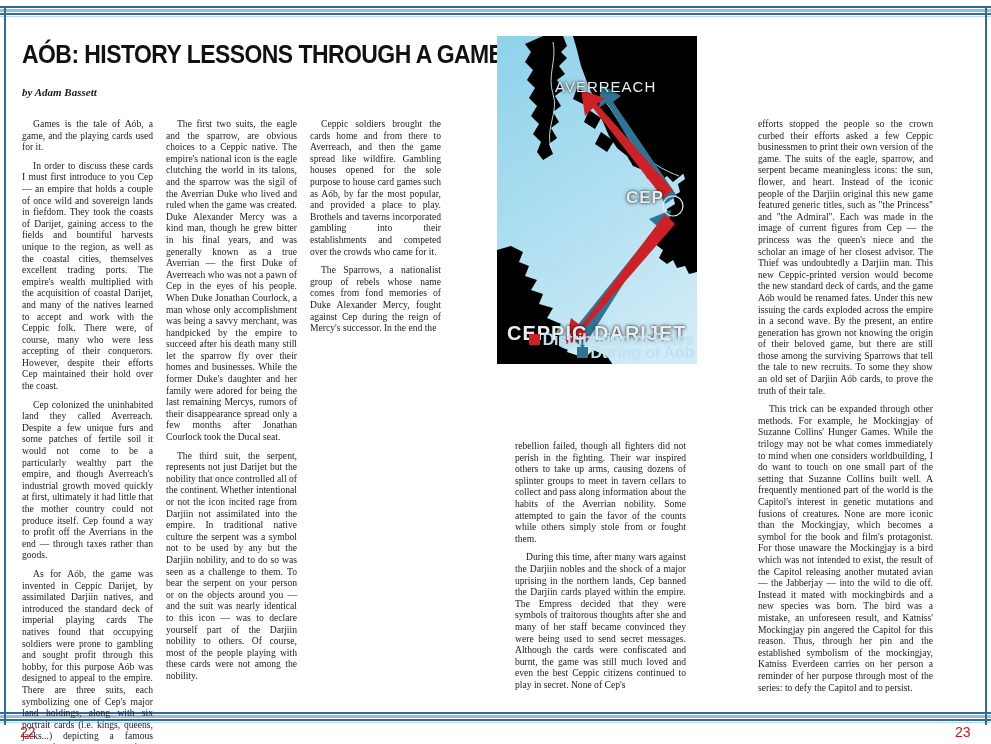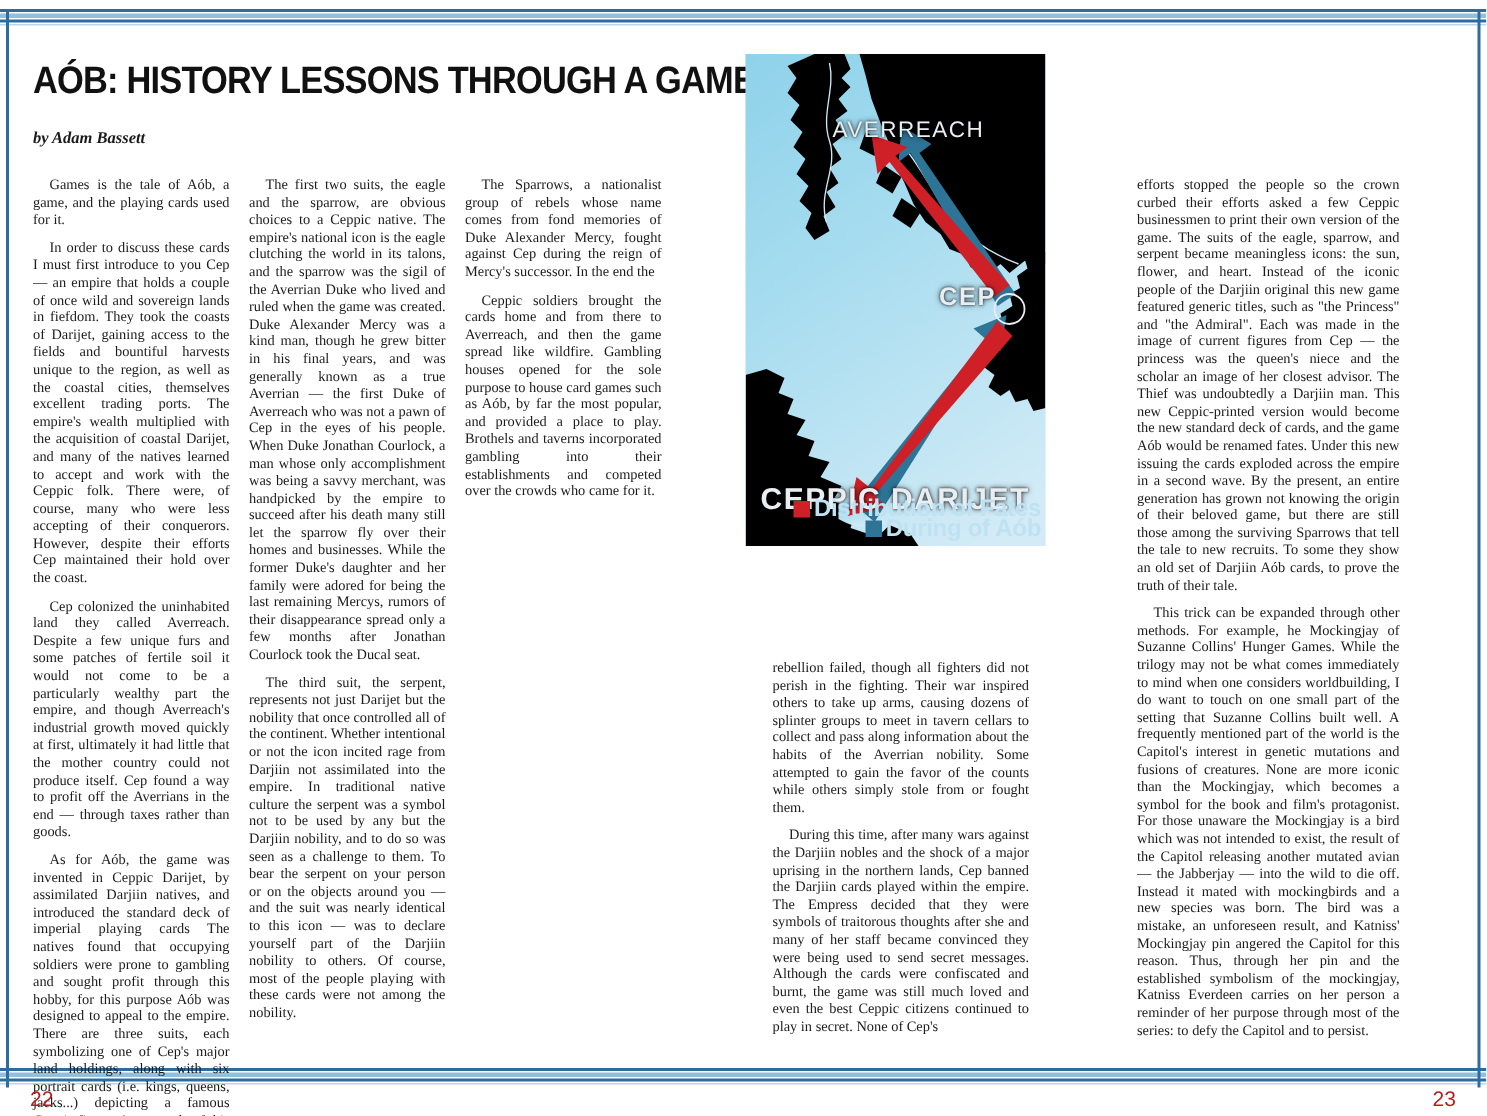--- a/index.html
+++ b/index.html
@@ -228,22 +228,22 @@
     <p>Cep colonized the uninhabited land they called Averreach. Despite a few unique furs and some patches of fertile soil it would not come to be a particularly wealthy part the empire, and though Averreach's industrial growth moved quickly at first, ultimately it had little that the mother country could not produce itself. Cep found a way to profit off the Averrians in the end — through taxes rather than goods.</p>
     <p>As for Aób, the game was invented in Ceppic Darijet, by assimilated Darjiin natives, and introduced the standard deck of imperial playing cards The natives found that occupying soldiers were prone to gambling and sought profit through this hobby, for this purpose Aób was designed to appeal to the empire. There are three suits, each symbolizing one of Cep's major land holdings, along with six portrait cards (i.e. kings, queens, jacks...) depicting a famous Ceppic figure. An example of this conscious appeal to imperial sensibilities is the strategic choice of casting the Thief as the only non-Ceppic native in the deck.</p>
   </div>
 
   <div class="col" id="col2">
     <p>The first two suits, the eagle and the sparrow, are obvious choices to a Ceppic native. The empire's national icon is the eagle clutching the world in its talons, and the sparrow was the sigil of the Averrian Duke who lived and ruled when the game was created. Duke Alexander Mercy was a kind man, though he grew bitter in his final years, and was generally known as a true Averrian — the first Duke of Averreach who was not a pawn of Cep in the eyes of his people. When Duke Jonathan Courlock, a man whose only accomplishment was being a savvy merchant, was handpicked by the empire to succeed after his death many still let the sparrow fly over their homes and businesses. While the former Duke's daughter and her family were adored for being the last remaining Mercys, rumors of their disappearance spread only a few months after Jonathan Courlock took the Ducal seat.</p>
     <p>The third suit, the serpent, represents not just Darijet but the nobility that once controlled all of the continent. Whether intentional or not the icon incited rage from Darjiin not assimilated into the empire. In traditional native culture the serpent was a symbol not to be used by any but the Darjiin nobility, and to do so was seen as a challenge to them. To bear the serpent on your person or on the objects around you — and the suit was nearly identical to this icon — was to declare yourself part of the Darjiin nobility to others. Of course, most of the people playing with these cards were not among the nobility.</p>
   </div>
 
   <div class="col" id="col3">
+    <p>Ceppic soldiers brought the cards home and from there to Averreach, and then the game spread like wildfire. Gambling houses opened for the sole purpose to house card games such as Aób, by far the most popular, and provided a place to play. Brothels and taverns incorporated gambling into their establishments and competed over the crowds who came for it.</p>
     <p>The Sparrows, a nationalist group of rebels whose name comes from fond memories of Duke Alexander Mercy, fought against Cep during the reign of Mercy's successor. In the end the</p>
-    <p>Ceppic soldiers brought the cards home and from there to Averreach, and then the game spread like wildfire. Gambling houses opened for the sole purpose to house card games such as Aób, by far the most popular, and provided a place to play. Brothels and taverns incorporated gambling into their establishments and competed over the crowds who came for it.</p>
   </div>
 
   <div class="col" id="col4">
     <p class="noindent">rebellion failed, though all fighters did not perish in the fighting. Their war inspired others to take up arms, causing dozens of splinter groups to meet in tavern cellars to collect and pass along information about the habits of  the Averrian nobility. Some attempted to gain the favor of the counts while others simply stole from or fought them.</p>
     <p>During this time, after many wars against the Darjiin nobles and the shock of a major uprising in the northern lands, Cep banned the Darjiin cards played within the empire. The Empress decided that they were symbols of traitorous thoughts after she and many of her staff became convinced they were being used to send secret messages. Although the cards were confiscated and burnt, the game was still much loved and even the best Ceppic citizens continued to play in secret. None of Cep's</p>
   </div>
 
   <div class="col" id="col5">
     <p class="noindent">efforts stopped the people so the crown curbed their efforts asked a few Ceppic businessmen to print their own version of the game. The suits of the eagle, sparrow, and serpent became meaningless icons: the sun, flower, and heart. Instead of the iconic people of the Darjiin original this new game featured generic titles, such as "the Princess" and "the Admiral". Each was made in the image of current figures from Cep — the princess was the queen's niece and the scholar an image of her closest advisor. The Thief was undoubtedly a Darjiin man. This new Ceppic-printed version would become the new standard deck of cards, and the game Aób would be renamed fates. Under this new issuing the cards exploded across the empire in a second wave. By the present, an entire generation has grown not knowing the origin of their beloved game, but there are still those among the surviving Sparrows that tell the tale to new recruits. To some they show an old set of Darjiin Aób cards, to prove the truth of their tale.</p>
     <p>This trick can be expanded through other methods. For example, he Mockingjay of Suzanne Collins' Hunger Games. While the trilogy may not be what comes immediately to mind when one considers worldbuilding, I do want to touch on one small part of the setting that Suzanne Collins built well. A frequently mentioned part of the world is the Capitol's interest in genetic mutations and fusions of creatures. None are more iconic than the Mockingjay, which becomes a symbol for the book and film's protagonist. For those unaware the Mockingjay is a bird which was not intended to exist,  the result of the Capitol releasing another mutated avian — the Jabberjay — into the wild to die off. Instead it mated with mockingbirds and a new species was born. The bird was a mistake, an unforeseen result, and Katniss' Mockingjay pin angered the Capitol for this reason. Thus, through her pin and the established symbolism of the mockingjay, Katniss Everdeen carries on her person  a reminder of her purpose through most of the series: to defy the Capitol and to persist.</p>

